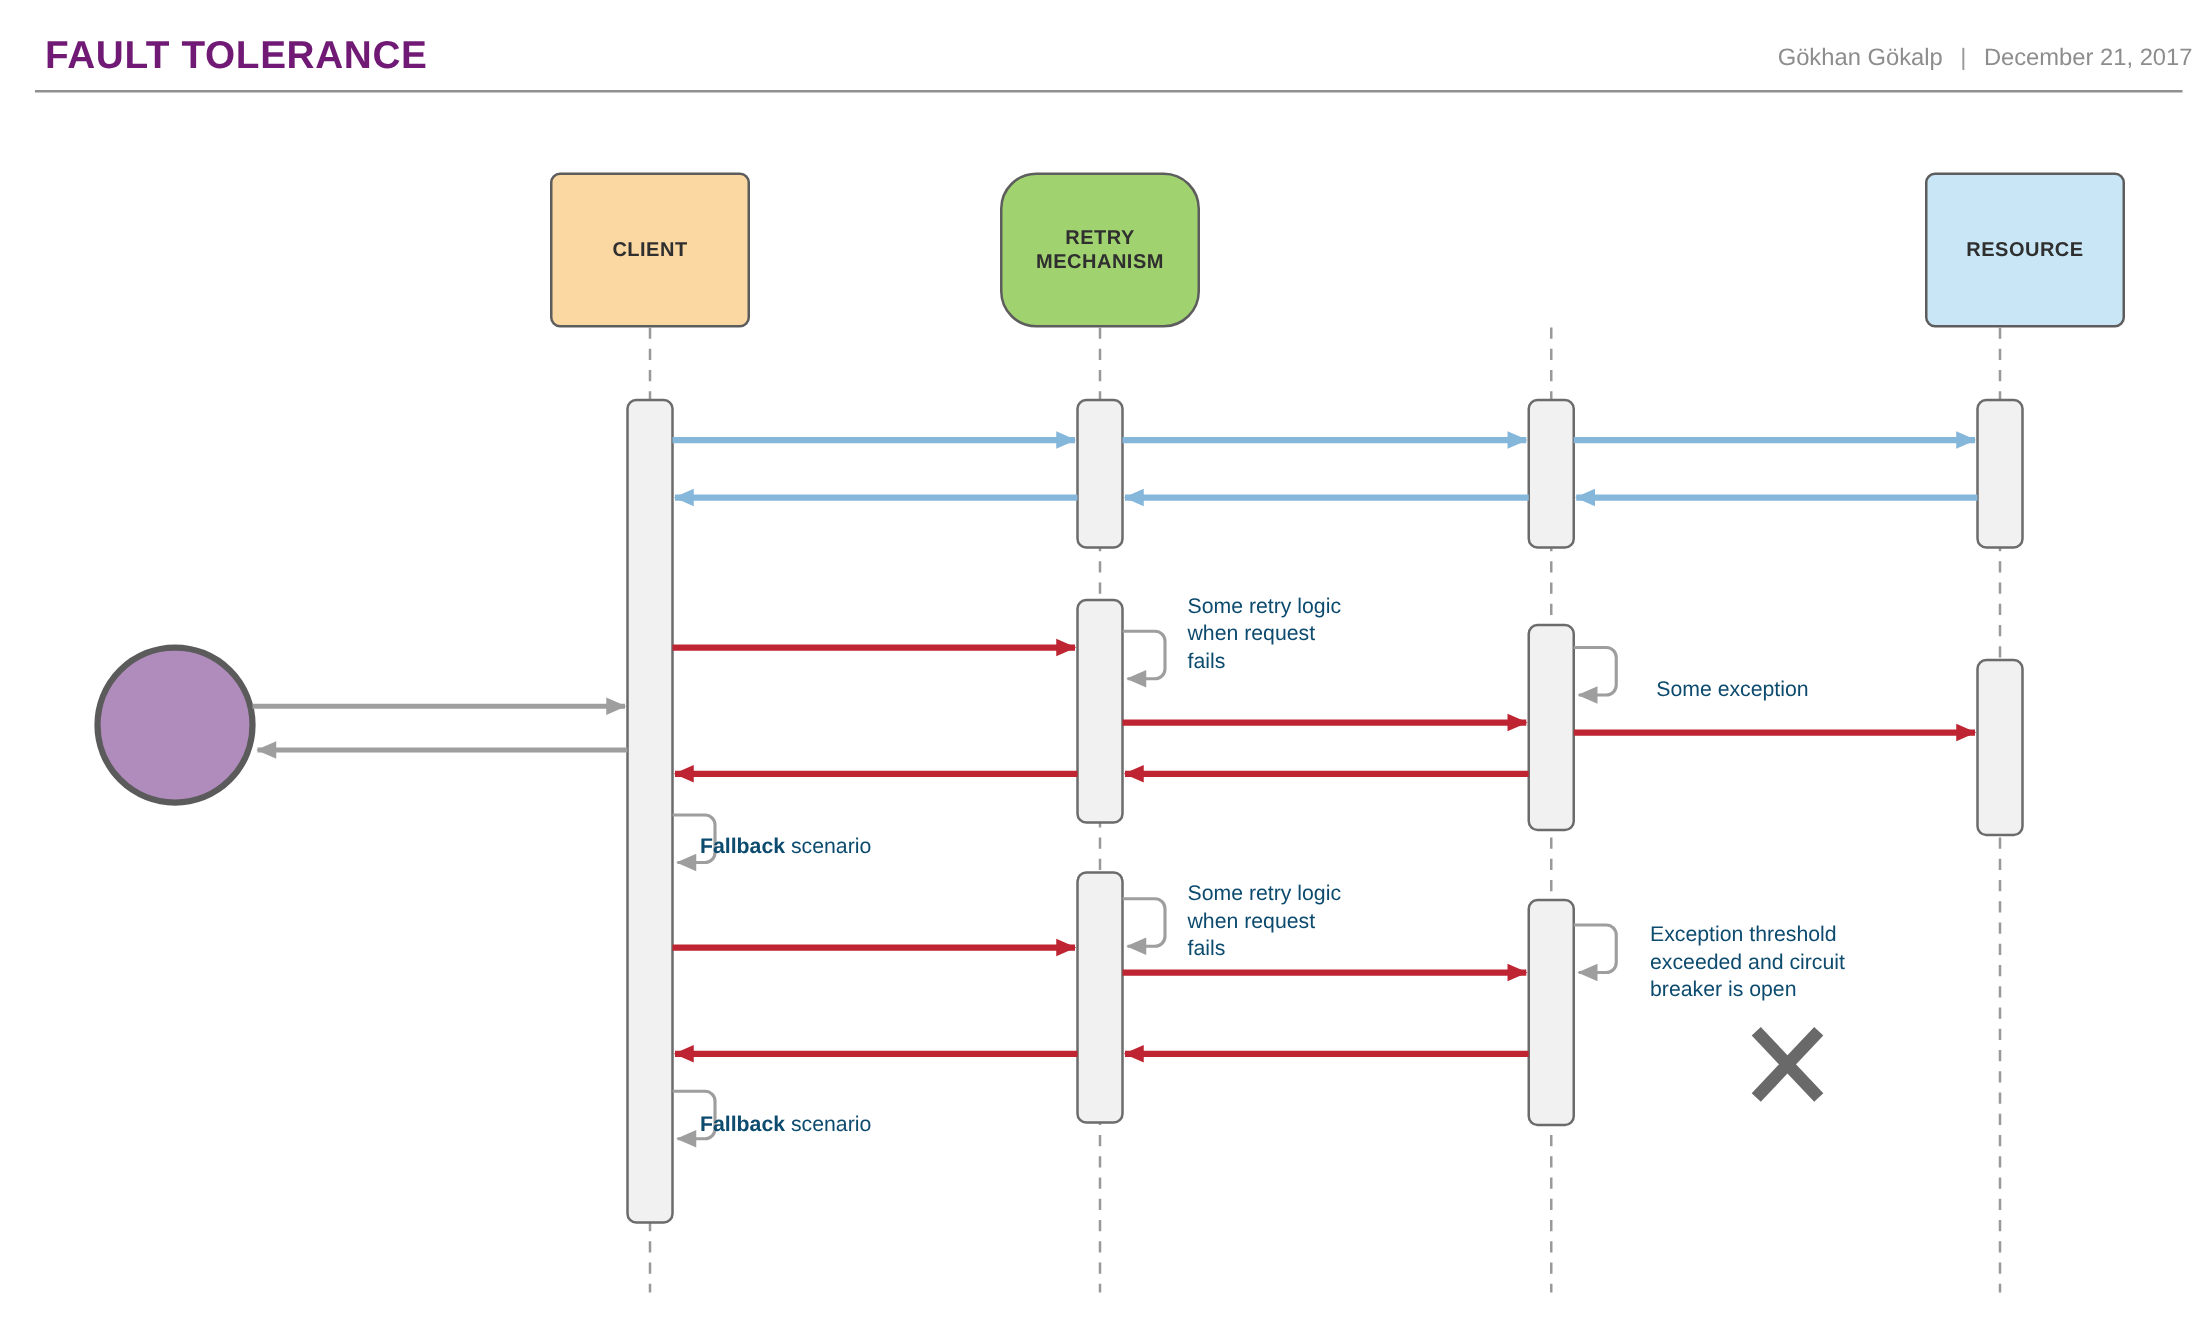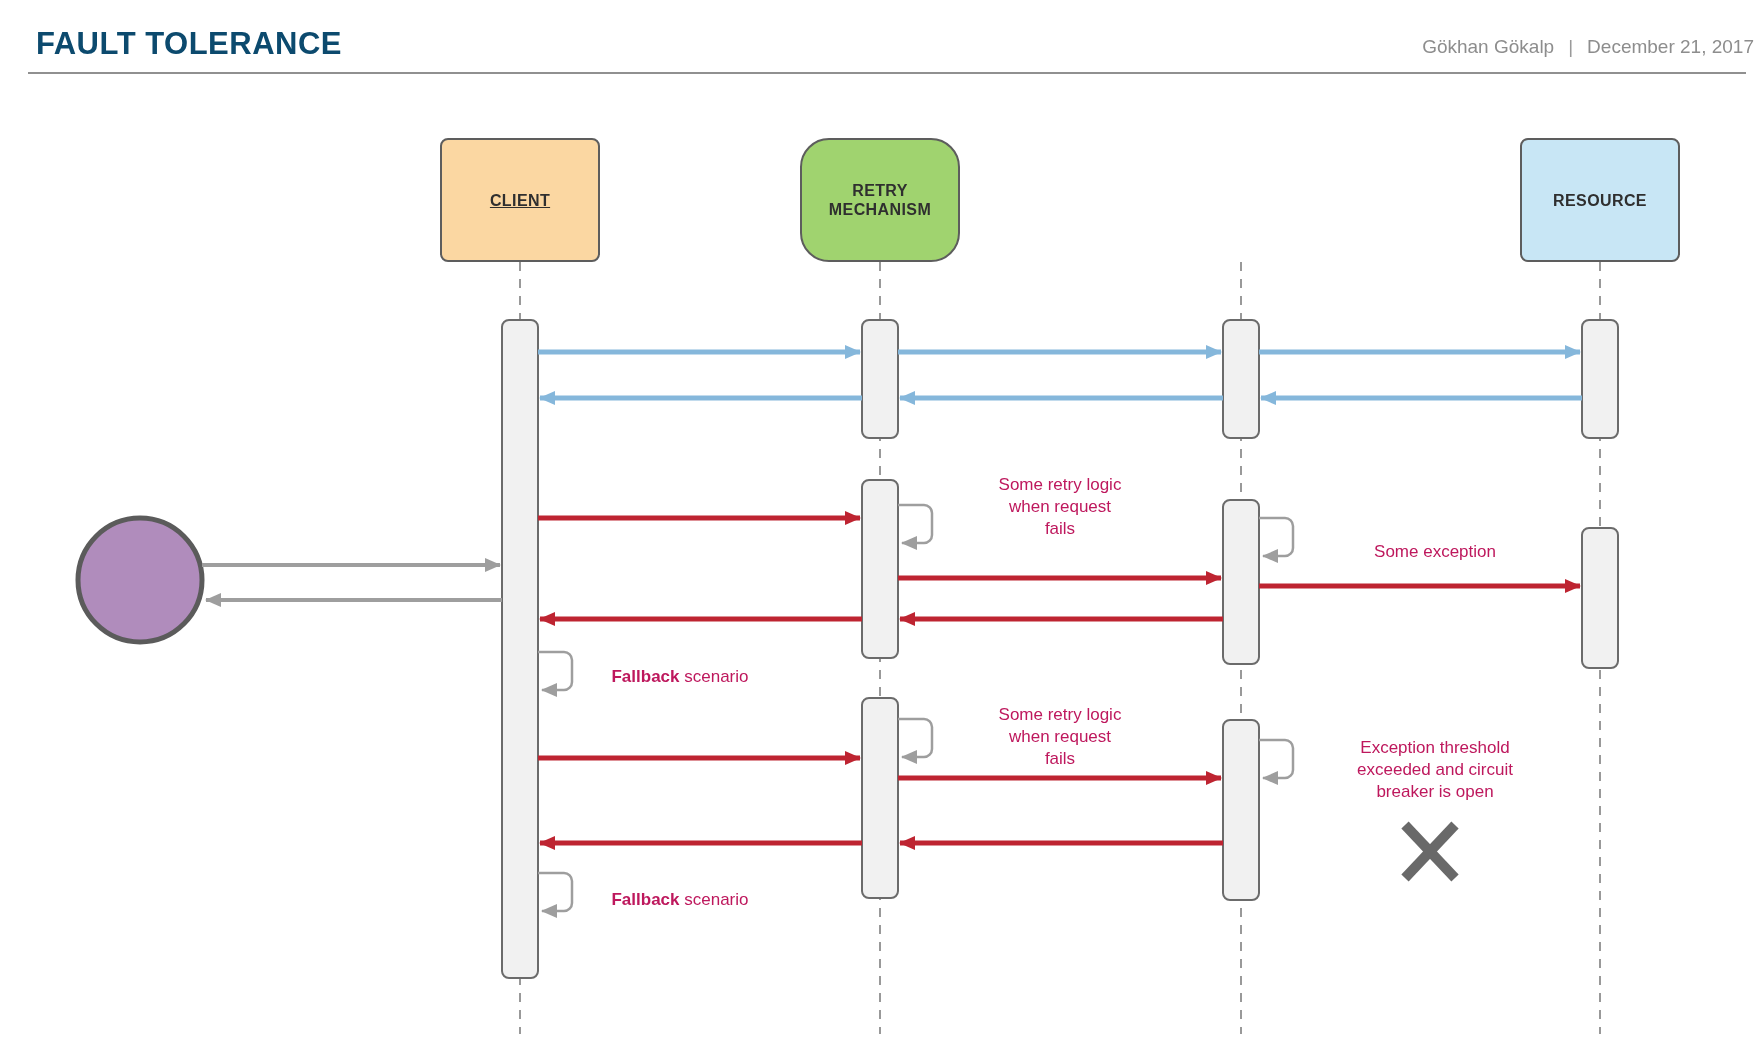--- a/index.html
+++ b/index.html
@@ -3,21 +3,21 @@
 <meta charset="utf-8">
 <style>
   html,body{margin:0;padding:0;background:#ffffff;}
   #canvas{
     position:relative;width:1760px;height:1060px;background:#ffffff;overflow:hidden;
     font-family:"Liberation Sans", sans-serif;
   }
   
   .title{
     position:absolute;left:36px;top:26px;
-    font-size:31px;font-weight:bold;letter-spacing:0.5px;color:#0c4a6e;
+    font-size:31px;font-weight:bold;letter-spacing:0.5px;color:#701a75;
   }
   .credit{
     position:absolute;right:6px;top:36px;
     font-size:19px;color:#8d8d8d;white-space:nowrap;
   }
   .credit .sep{margin:0 14px;color:#9a9a9a;}
   .header-rule{
     position:absolute;left:28px;right:14px;top:72px;height:2px;background:#909090;
   }
   
@@ -29,48 +29,48 @@
     white-space:pre-line;line-height:19px;
   }
   .actor-client{left:440px;}
   .actor-retry{left:800px;}
   .actor-circuit{left:1161px;}
   .actor-resource{left:1520px;}
   
   #diagram-svg{position:absolute;left:0;top:0;}
   
   .note{
-    position:absolute;text-align:center;color:#be185d;font-size:17px;line-height:22px;
+    position:absolute;text-align:left;color:#0c4a6e;font-size:17px;line-height:22px;
     white-space:pre-line;
   }
   .note-retry-1{left:950px;top:474px;width:220px;}
   .note-trips{left:1325px;top:541px;width:220px;}
   .note-retry-2{left:950px;top:704px;width:220px;}
   .note-exception{left:1320px;top:737px;width:230px;}
   .fallback-1{left:560px;top:666px;width:240px;}
   .fallback-2{left:560px;top:889px;width:240px;}
   .fb-bold{font-weight:bold;}
 </style>
 </head>
 <body>
 
 <div id="canvas">
 
   <div class="title">FAULT TOLERANCE</div>
   <div class="credit"><span>Gökhan Gökalp</span><span class="sep">|</span><span>December 21, 2017</span></div>
   <div class="header-rule"></div>
 
-  <div class="actor actor-client" style="background-color: rgb(251, 215, 162); text-decoration: underline;">
+  <div class="actor actor-client" style="background-color: rgb(251, 215, 162);">
     <span>CLIENT</span>
   </div>
   <div class="actor actor-retry" style="background-color: rgb(160, 211, 111); border-radius: 29px;">
     <span>RETRY
 MECHANISM</span>
   </div>
-  <div class="actor actor-resource" style="background-color: rgb(200, 230, 245);">
+  <div class="actor actor-resource" style="background-color: rgb(200, 230, 245); margin-left: 20px;">
     <span>RESOURCE</span>
   </div>
 
   <svg id="diagram-svg" width="1760" height="1060" viewBox="0 0 1760 1060">
     <defs>
       <marker id="m-blue" markerUnits="userSpaceOnUse" markerWidth="18" markerHeight="16" viewBox="0 0 18 16" refX="16" refY="8" orient="auto">
         <path d="M1,1 L17,8 L1,15 Z" fill="#85B7DB"></path>
       </marker>
       <marker id="m-red" markerUnits="userSpaceOnUse" markerWidth="18" markerHeight="16" viewBox="0 0 18 16" refX="16" refY="8" orient="auto">
         <path d="M1,1 L17,8 L1,15 Z" fill="#BE2431"></path>

